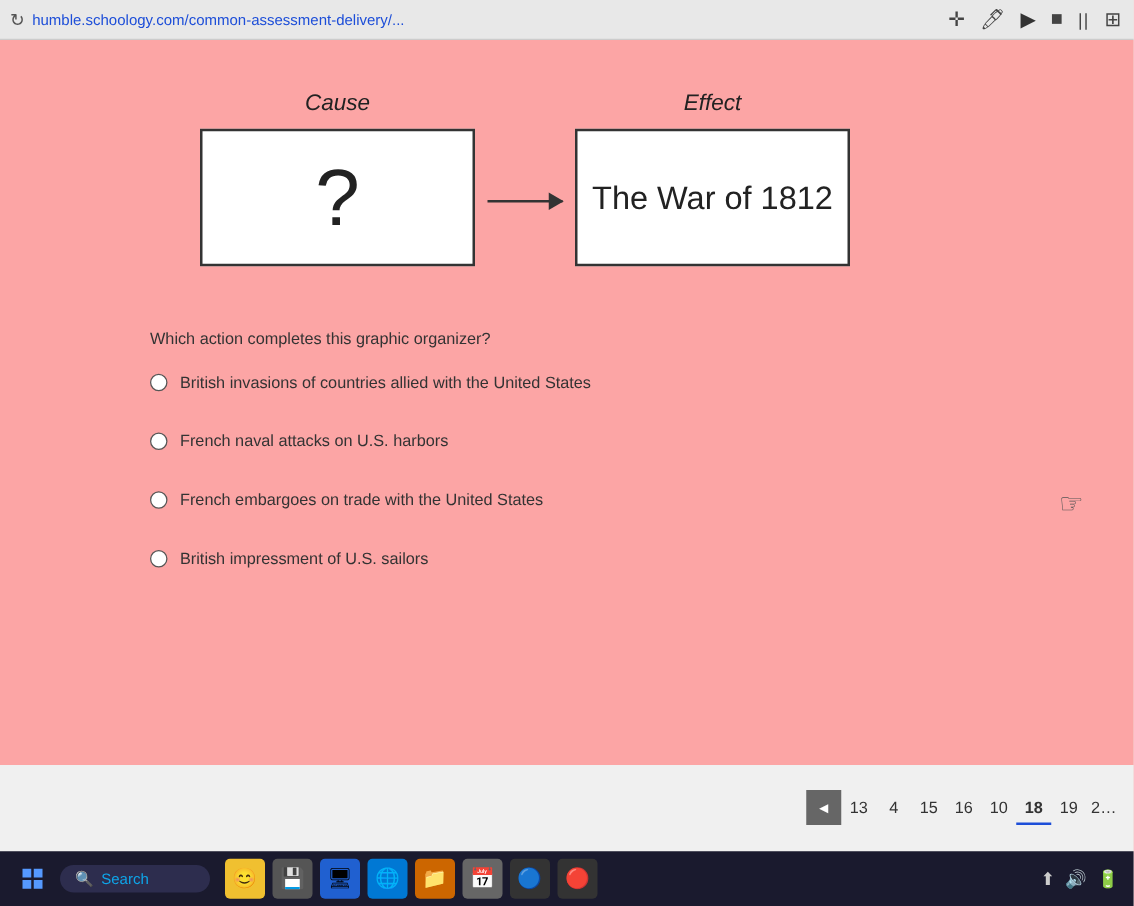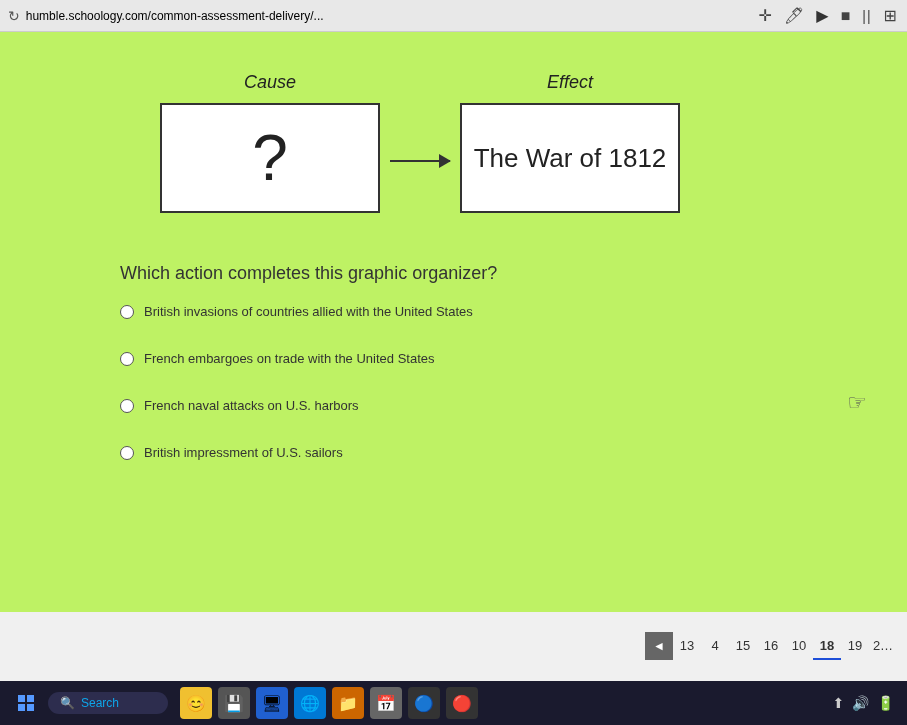--- a/index.html
+++ b/index.html
@@ -27,21 +27,21 @@
 
     .browser-bar .reload-icon {
       font-size: 14px;
       color: #555;
       margin-right: 6px;
       cursor: pointer;
     }
 
     .browser-url {
       font-size: 12px;
-      color: #000000;
+      color: #1d4ed8;
       flex: 1;
     }
 
     
     .top-toolbar {
       position: absolute;
       top: 6px;
       right: 10px;
       display: flex;
       align-items: center;
@@ -54,21 +54,21 @@
       cursor: pointer;
     }
 
     .toolbar-icon.play-btn {
       color: #333;
     }
 
     
     .main-content {
       width: 100%;
-      background: #bef264;
+      background: #fca5a5;
       padding: 40px 60px 20px 60px;
       min-height: 580px;
     }
 
     
     .diagram-container {
       display: flex;
       align-items: center;
       justify-content: flex-start;
       margin-bottom: 50px;
@@ -140,21 +140,21 @@
       border-bottom: 7px solid transparent;
     }
 
     
     .question-section {
       padding-left: 60px;
       padding-right: 40px;
     }
 
     .question-text {
-      font-size: 18px;
+      font-size: 13px;
       color: #333;
       margin-bottom: 20px;
       font-weight: 400;
     }
 
     .answer-options {
       display: flex;
       flex-direction: column;
       gap: 32px;
     }
@@ -374,26 +374,26 @@
 
     <div class="answer-options">
 
       <div class="answer-option">
         <div class="radio-circle"></div>
         <span class="answer-label">British invasions of countries allied with the United States</span>
       </div>
 
       <div class="answer-option">
         <div class="radio-circle"></div>
-        <span class="answer-label">French embargoes on trade with the United States</span>
+        <span class="answer-label">French naval attacks on U.S. harbors</span>
       </div>
 
       <div class="answer-option">
         <div class="radio-circle"></div>
-        <span class="answer-label">French naval attacks on U.S. harbors</span>
+        <span class="answer-label">French embargoes on trade with the United States</span>
       </div>
 
       <div class="answer-option">
         <div class="radio-circle"></div>
         <span class="answer-label">British impressment of U.S. sailors</span>
       </div>
 
     </div>
   </div>
 

